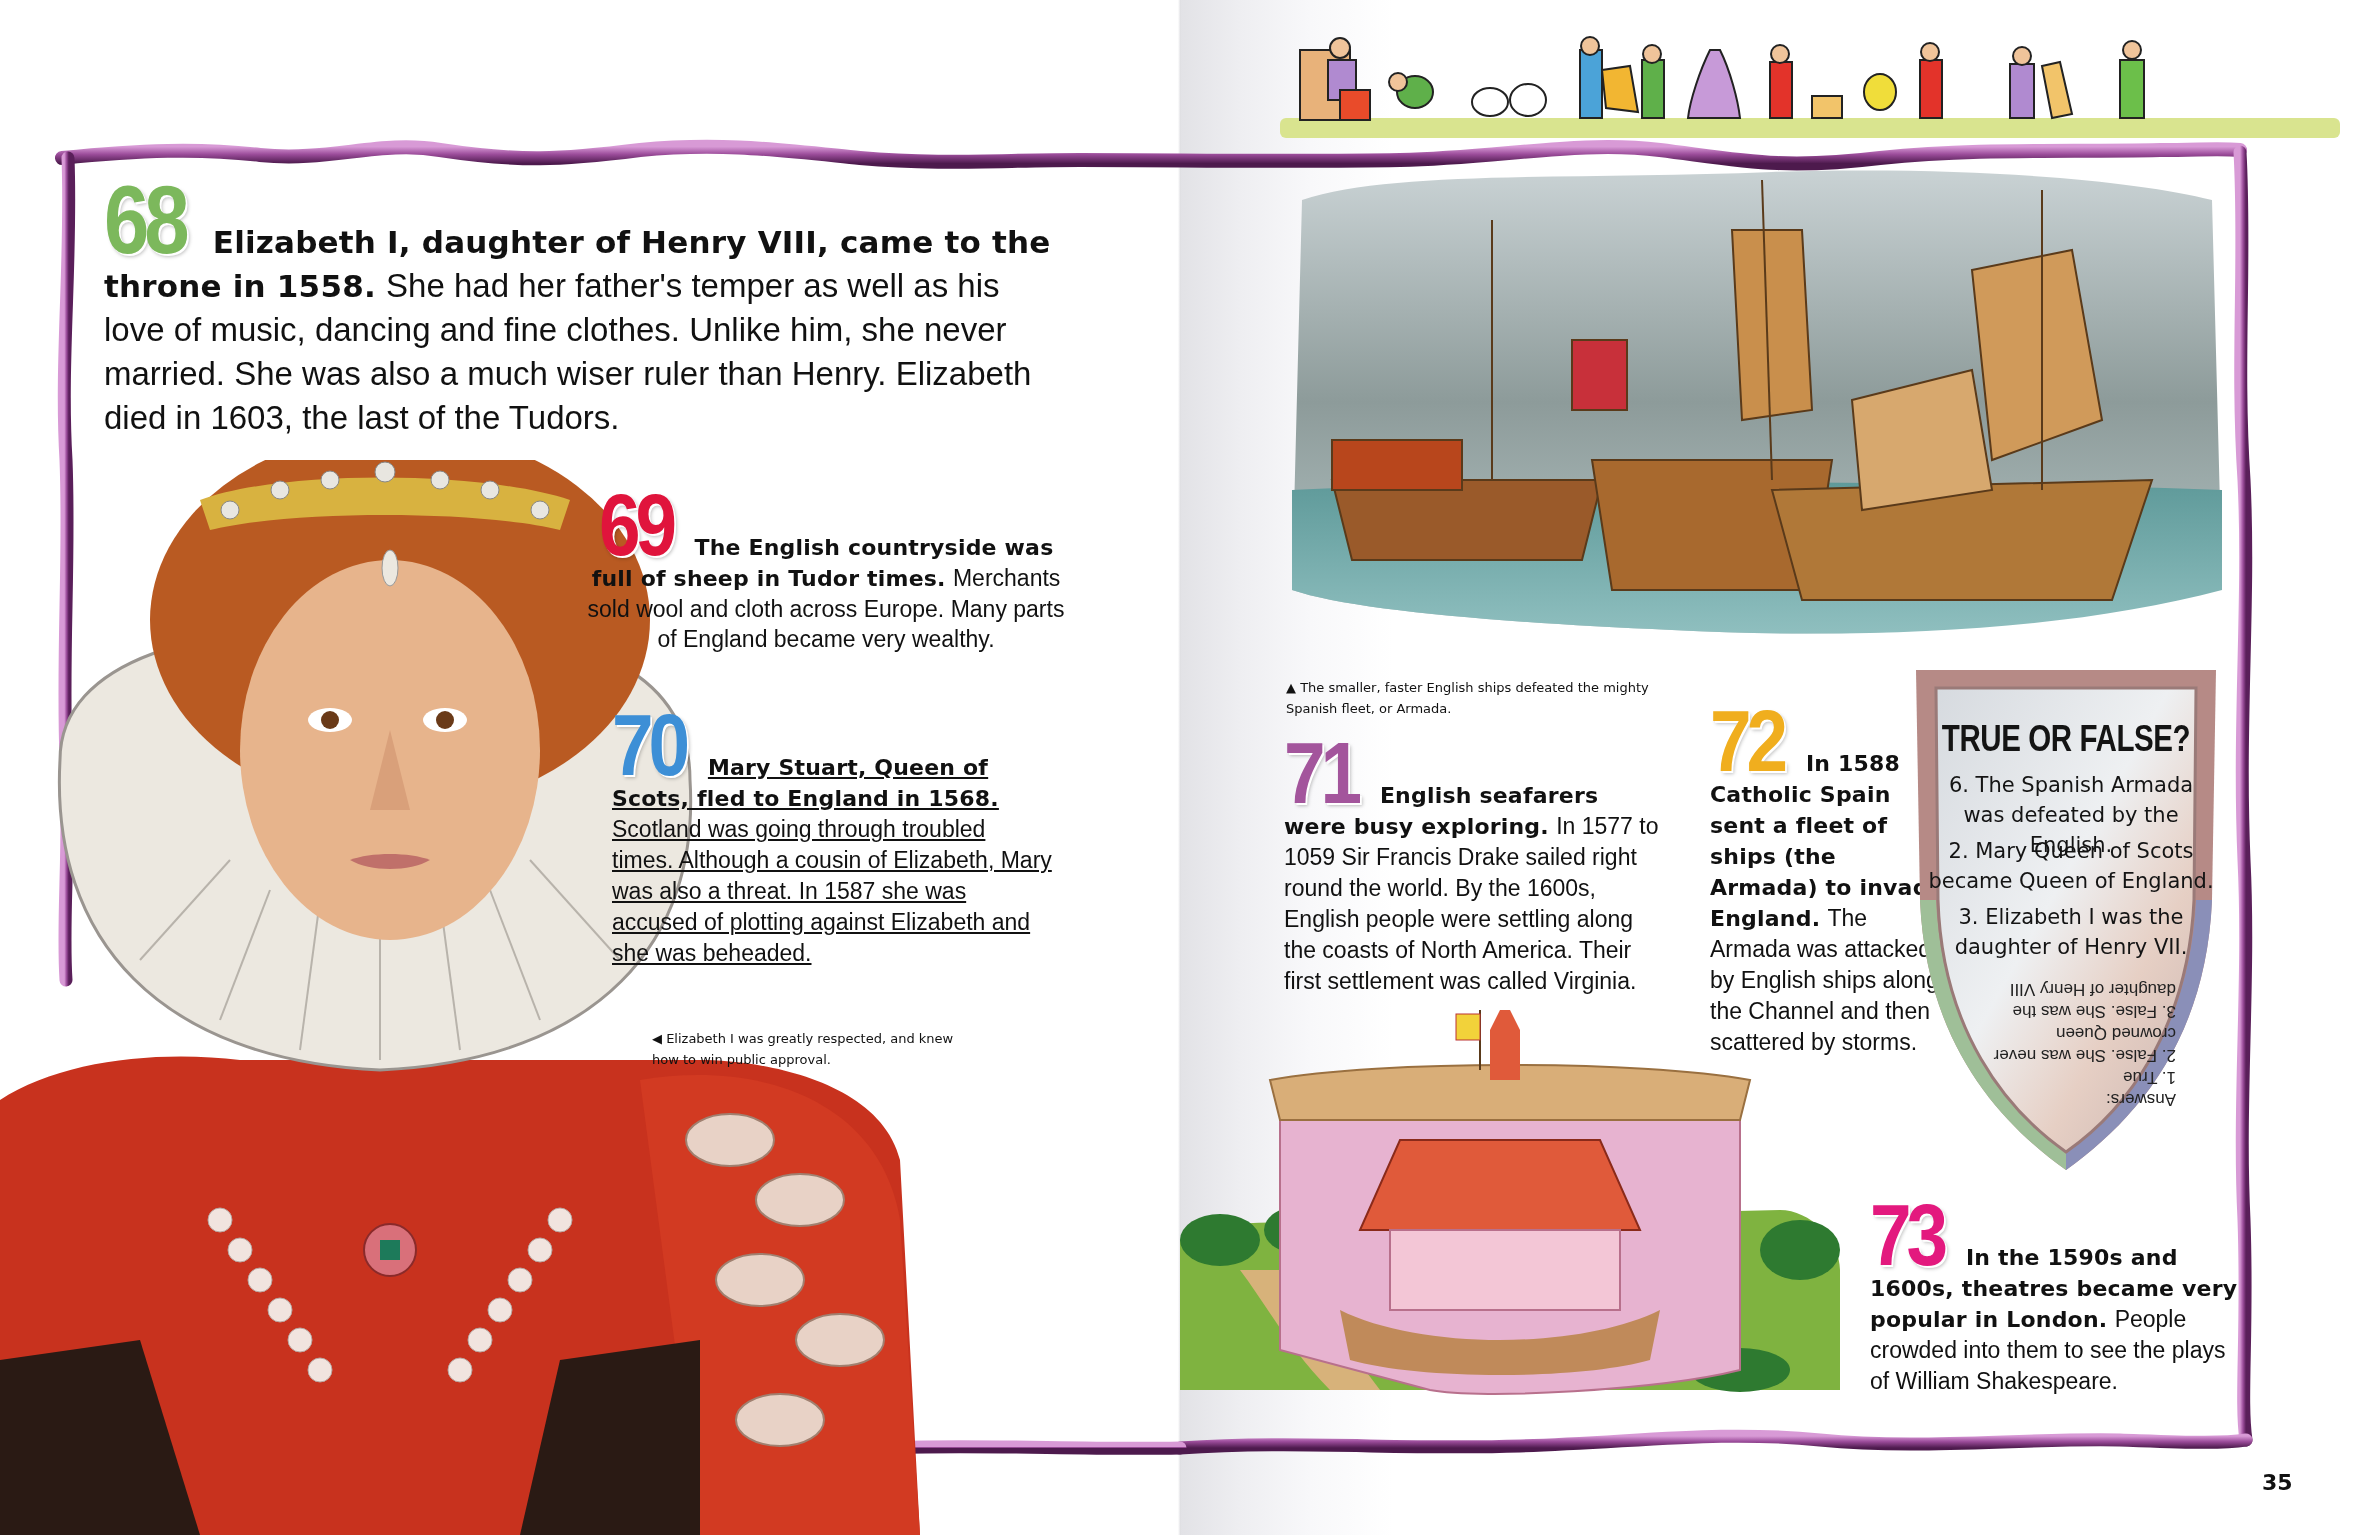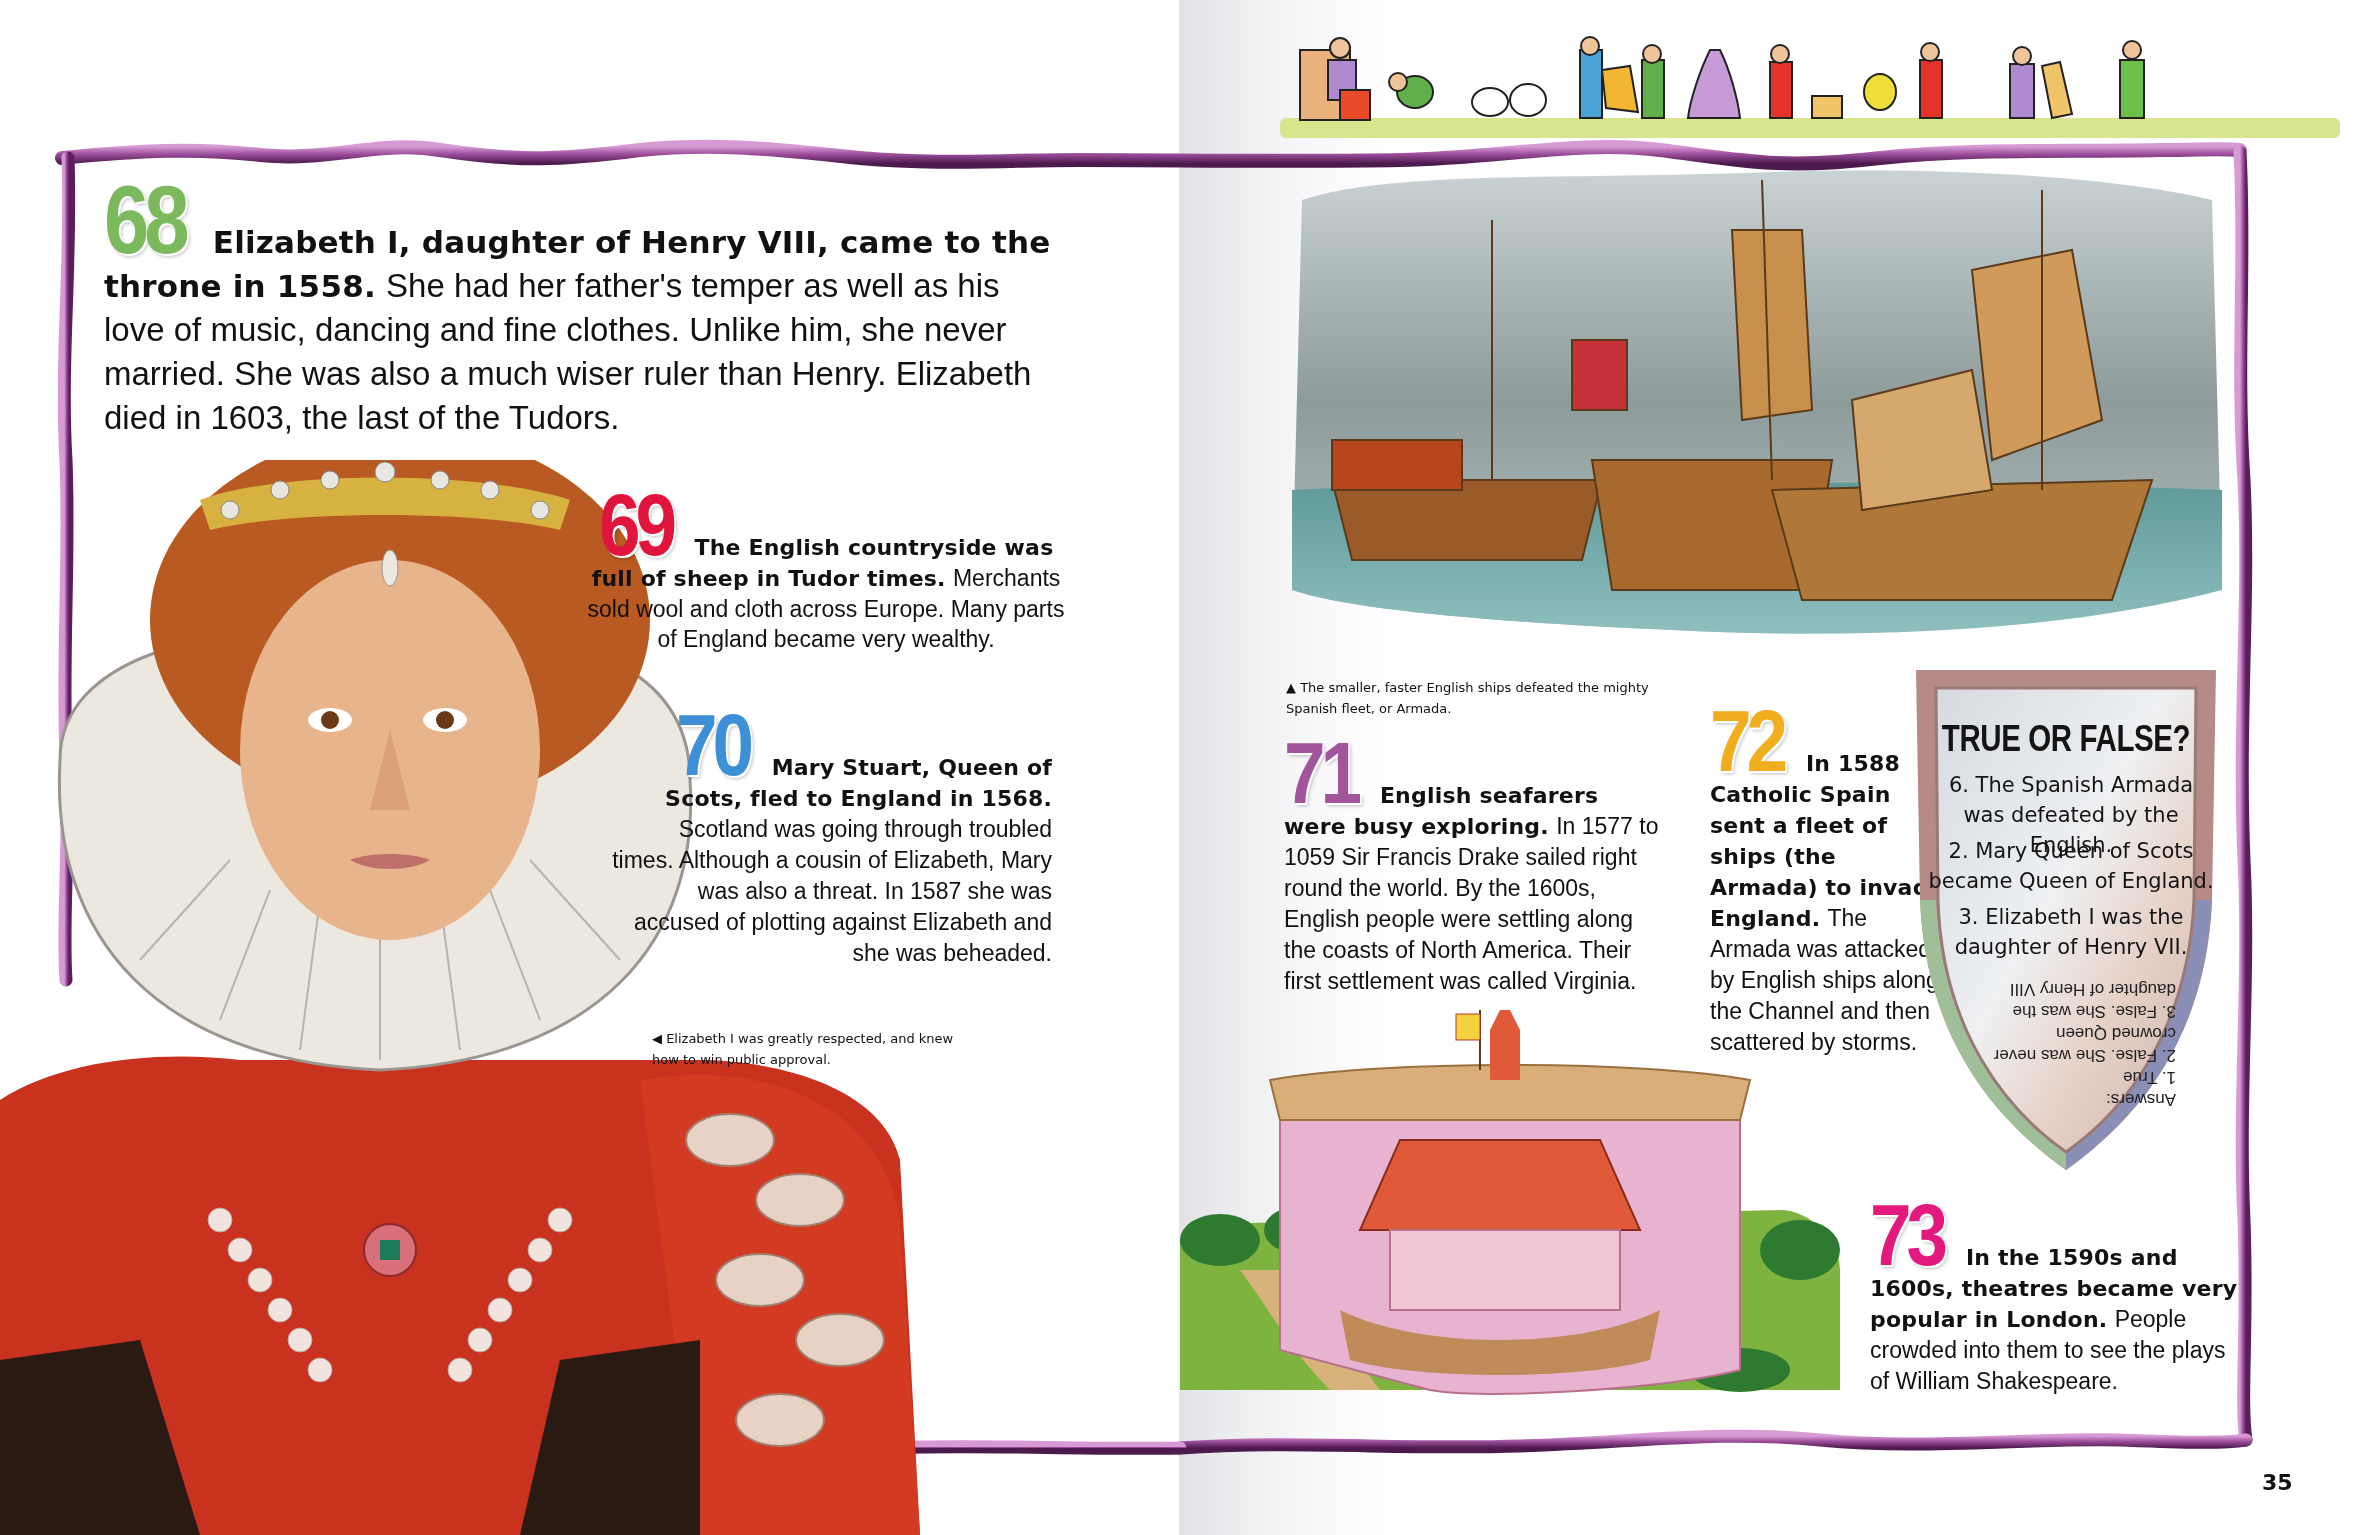--- a/index.html
+++ b/index.html
@@ -23,21 +23,21 @@
 
   .f68 { left: 104px; top: 182px; width: 960px; font-size: 32px; line-height: 43px; }
   .f68 .num { font-size: 96px; margin-right: 14px; }
   .f68 .lead { font-size: 31px; }
   .f68 .body { font-size: 33px; }
 
   .f69 { left: 576px; top: 490px; width: 500px; font-size: 23px; line-height: 30px; text-align: center; }
   .f69 .lead { font-size: 22px; }
   .f69 .body { font-size: 23px; }
 
-  .f70 { left: 612px; top: 710px; width: 440px; font-size: 23px; line-height: 31px; text-align: right; }
+  .f70 { left: 612px; top: 710px; width: 440px; font-size: 23px; line-height: 31px; text-align: left; text-decoration: underline; }
   .f70 .lead { font-size: 22px; }
   .f70 .body { font-size: 23px; }
 
   .f71 { left: 1284px; top: 738px; width: 380px; font-size: 23px; line-height: 31px; }
   .f71 .lead { font-size: 22px; }
   .f71 .body { font-size: 23px; }
 
   .f72 { left: 1678px; top: 706px; width: 240px; font-size: 23px; line-height: 31px; margin-left: 32px; }
   .f72 .lead { font-size: 22px; }
   .f72 .body { font-size: 23px; }

